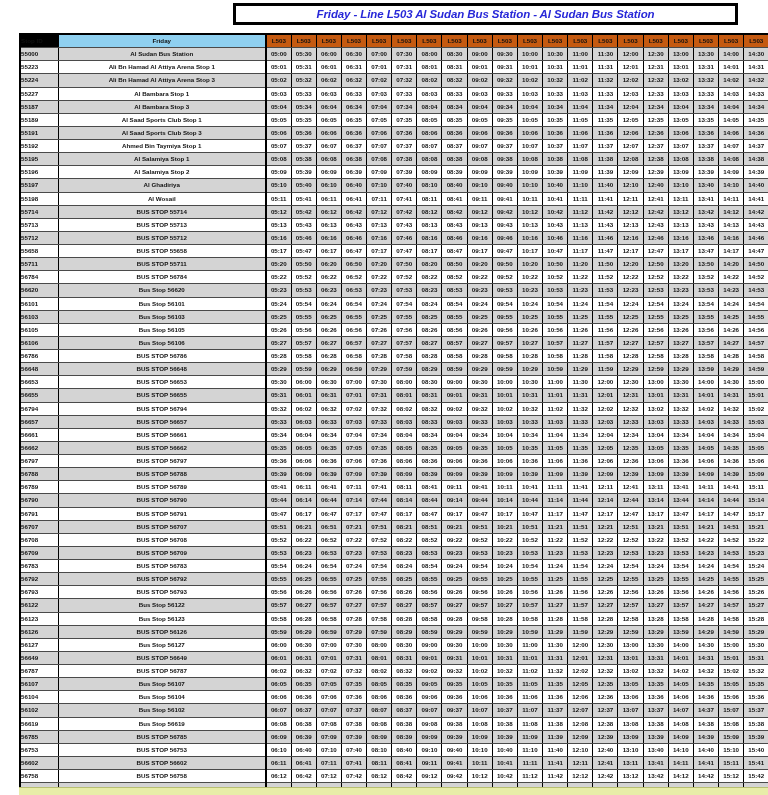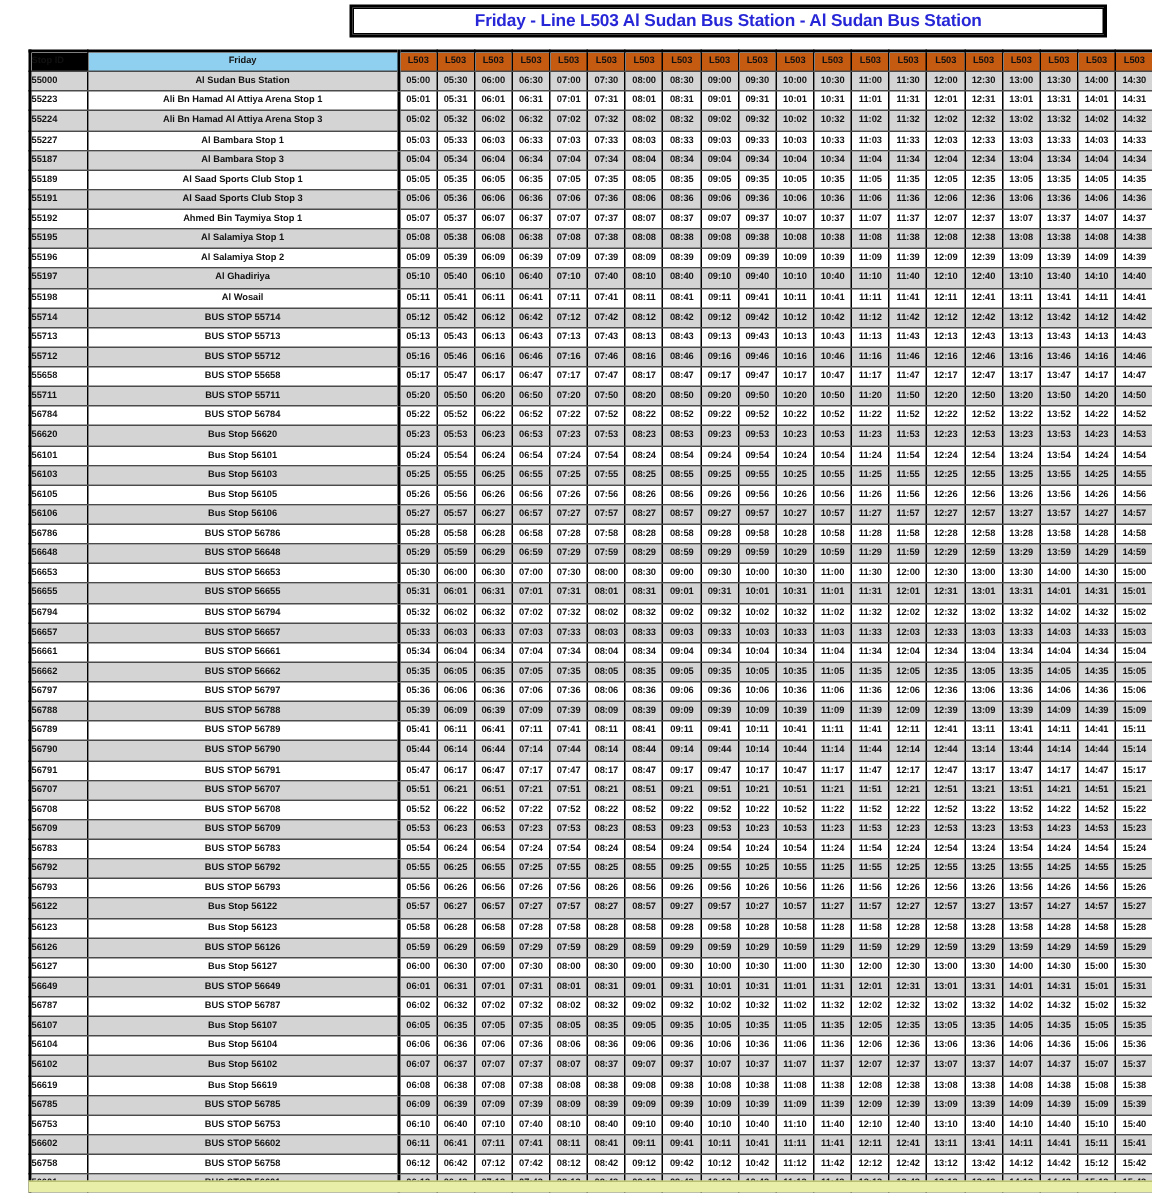--- a/index.html
+++ b/index.html
@@ -16,21 +16,21 @@
     background: #ffffff;
   }
 
   
   .title-wrap {
     position: absolute;
     left: 233px; top: 3px;
     width: 505px; height: 22px;
     border: 2px solid #000000;
     background: #ffffff;
-    display: flex; align-items: center; justify-content: center;
+    display: flex; align-items: center; justify-content: center; font-style: italic;
   }
   .title-inner {
     width: 100%; height: 100%;
     border: 1px solid #000000;
     display: flex; align-items: center; justify-content: center;
   }
   .title-text {
     color: #2727d8;
     font-weight: bold;
     font-size: 11.5px;

